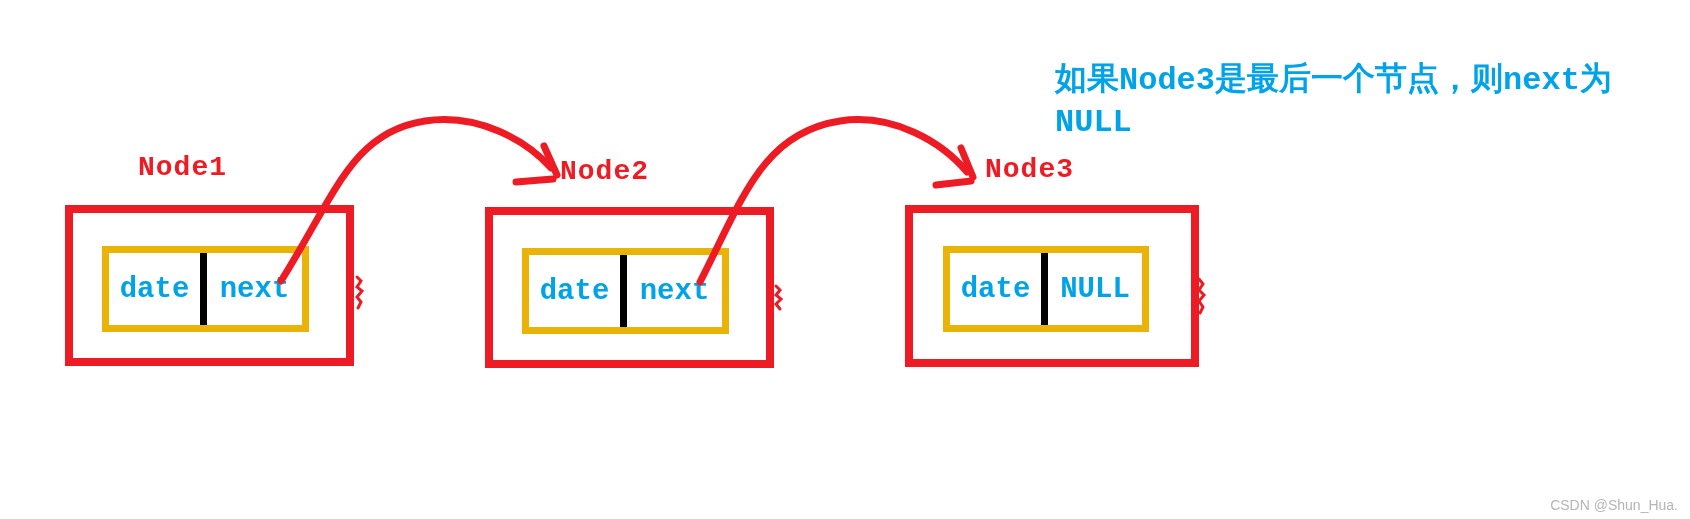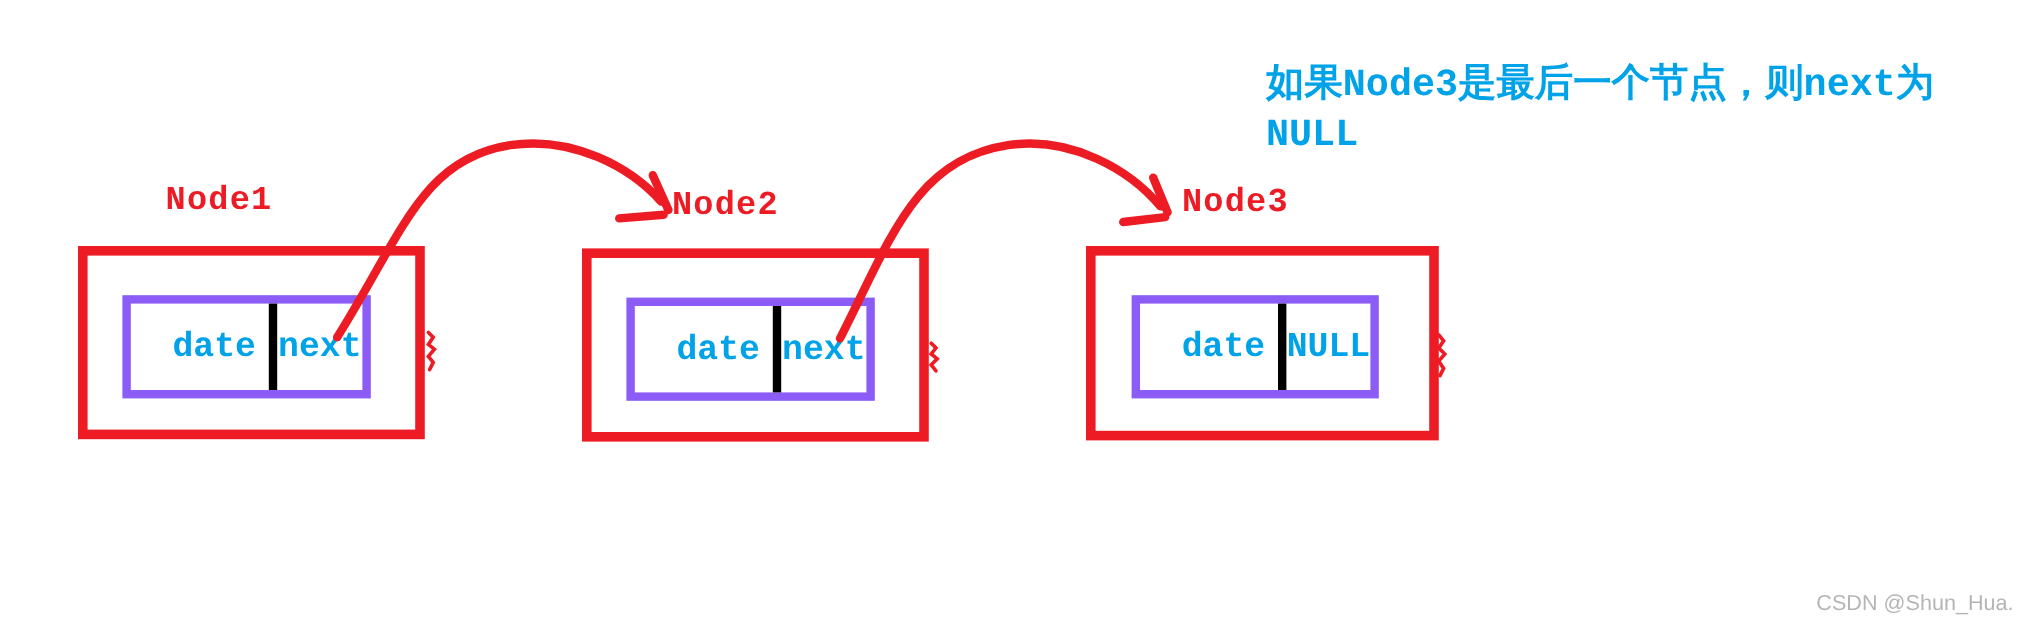--- a/index.html
+++ b/index.html
@@ -19,50 +19,49 @@
     white-space:nowrap;
   }
   .node-box{
     position:absolute;
     border:8px solid #ed1c24;
     box-sizing:border-box;
     background:transparent;
   }
   .inner-box{
     position:absolute;
-    border:7px solid #8b5cf6;
+    border:7px solid #eab308;
     box-sizing:border-box;
     display:flex;
-    padding-left:24px;
   }
   .cell{
     display:flex;
     align-items:center;
     justify-content:center;
     color:#00a2e8;
     font-size:29px;
     font-weight:bold;
     box-sizing:border-box;
   }
   .cell.first{border-right:7px solid #000;}
   .annotation{
     position:absolute;
-    left:1055px;top:50px;
+    left:1055px;top:60px;
     width:600px;
     color:#00a2e8;
     font-size:32px;
     font-weight:bold;
     line-height:42px;
     font-family:"Liberation Mono","DejaVu Sans",sans-serif;
   }
   .watermark{
     position:absolute;
     right:12px;bottom:6px;
     color:#b5b5b5;
-    font-size:18px;
+    font-size:14px;
     font-family:"Liberation Sans",sans-serif;
   }
   svg.overlay{
     position:absolute;left:0;top:0;
     pointer-events:none;
   }
 </style>
 </head>
 <body>
 

